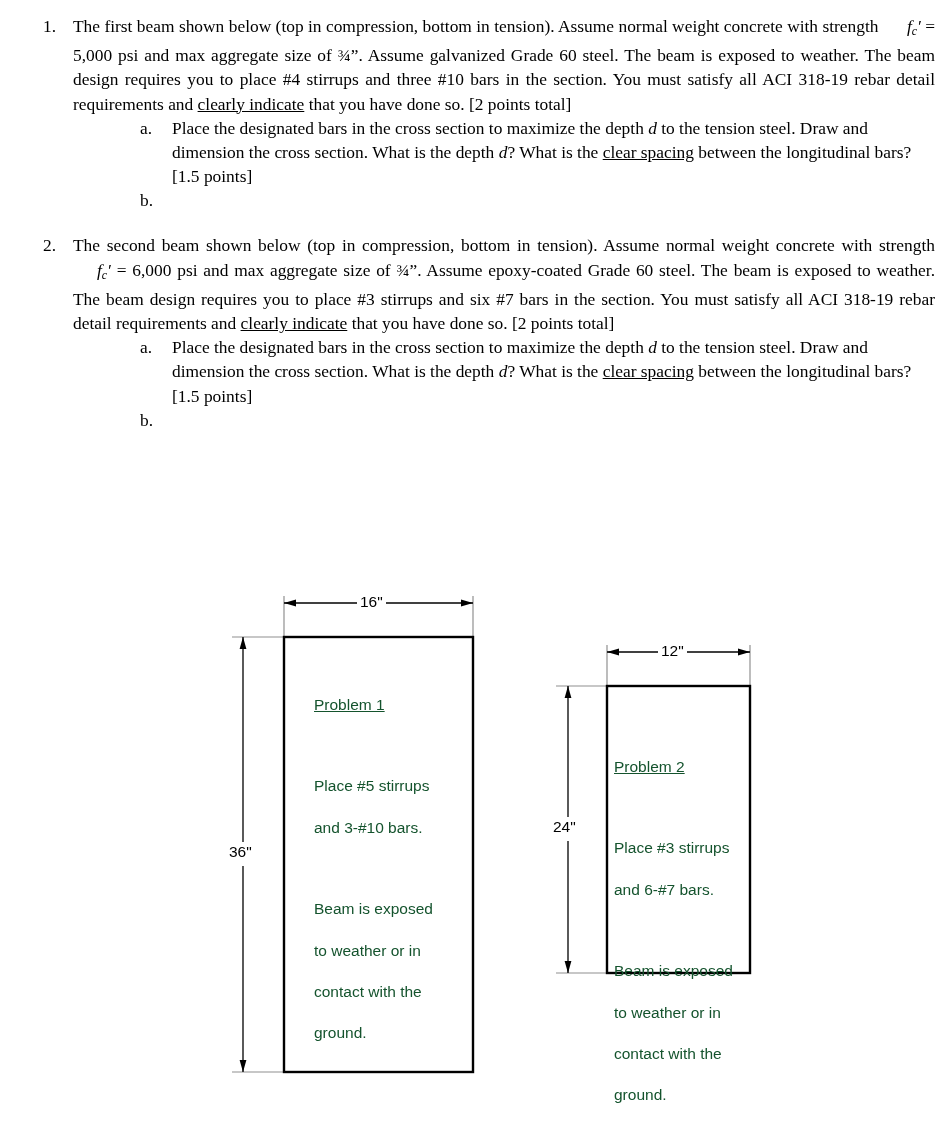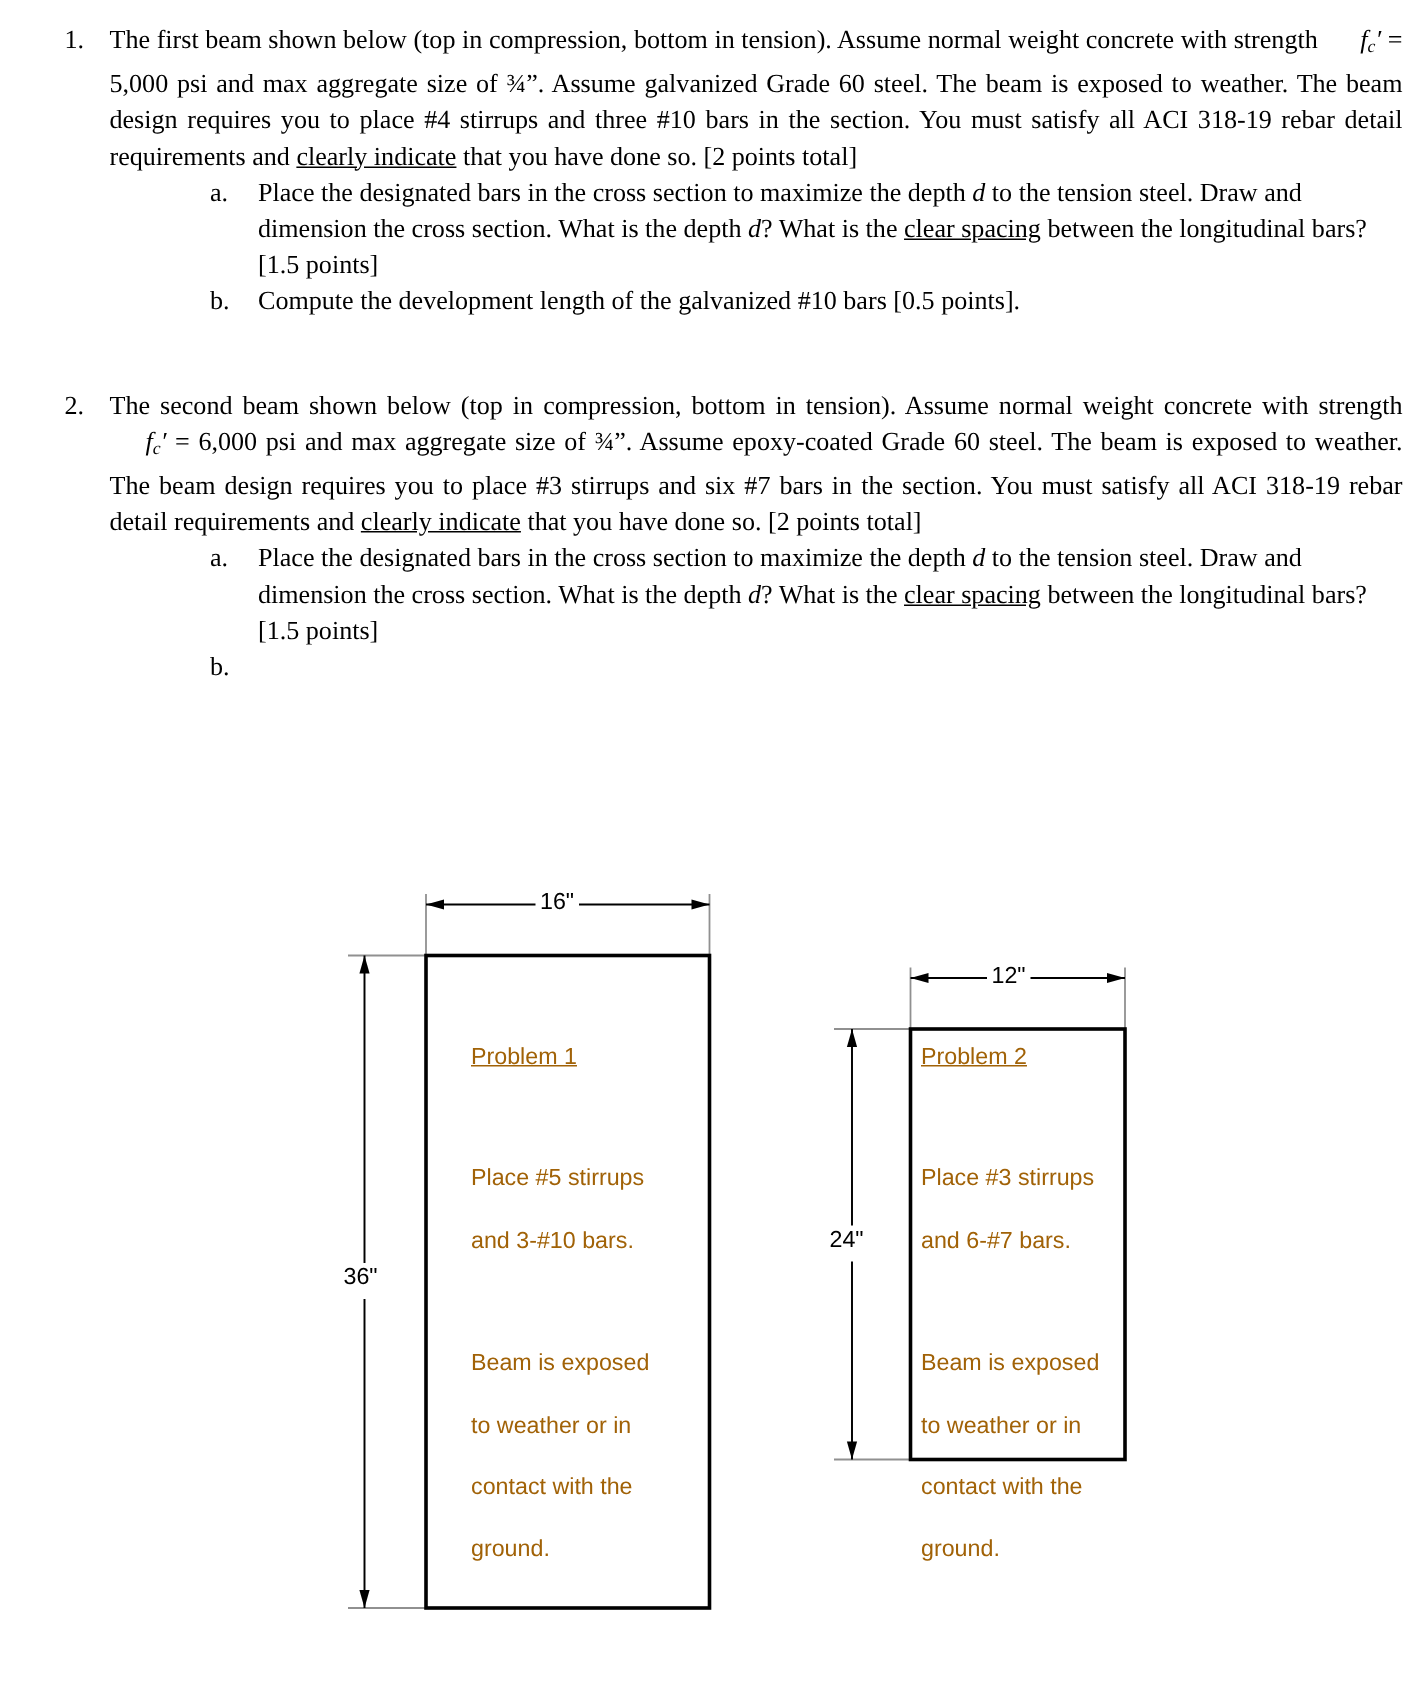--- a/index.html
+++ b/index.html
@@ -93,21 +93,21 @@
     height: 1125px;
     pointer-events: none;
   }
   .drawing svg { display: block; }
 
   .beam-text {
     position: absolute;
     font-family: "Liberation Sans", sans-serif;
     font-size: 15.5px;
     line-height: 20.6px;
-    color: #a16207;
+    color: #14532d;
     white-space: pre-line;
   }
   .beam-title {
     font-family: "Liberation Sans", sans-serif;
     font-size: 15.5px;
     text-decoration: underline;
   }
   .dim-label {
     position: absolute;
     font-family: "Liberation Sans", sans-serif;
@@ -125,21 +125,21 @@
   <div class="prob" style="margin-top:14px;">
     <span class="prob-num">1.</span>
     <div class="prob-body"><span>The first beam shown below (top in compression, bottom in tension). Assume normal weight concrete with strength </span><span class="fc"><span>f</span><sub>c</sub><span>′</span></span><span> = 5,000 psi and max aggregate size of ¾”. Assume galvanized Grade 60 steel. The beam is exposed to weather. The beam design requires you to place #4 stirrups and three #10 bars in the section. You must satisfy all ACI 318-19 rebar detail requirements and </span><span class="u">clearly indicate</span><span> that you have done so. [2 points total]</span></div>
   </div>
 
   <div class="sublist" style="margin-top:0px;">
     <div class="sub">
       <span class="sub-letter">a.</span><span>Place the designated bars in the cross section to maximize the depth </span><span class="it">d</span><span> to the tension steel. Draw and dimension the cross section. What is the depth </span><span class="it">d</span><span>? What is the </span><span class="u">clear spacing</span><span> between the longitudinal bars? [1.5 points]</span>
     </div>
     <div class="sub">
-      <span class="sub-letter">b.</span><span>Compute the development length of the galvanized #10 bars [0.5 points].</span>
+      <span class="sub-letter">b.</span>
     </div>
   </div>
 
   <div class="prob" style="margin-top:45px;">
     <span class="prob-num">2.</span>
     <div class="prob-body"><span>The second beam shown below (top in compression, bottom in tension). Assume normal weight concrete with strength </span><span class="fc"><span>f</span><sub>c</sub><span>′</span></span><span> = 6,000 psi and max aggregate size of ¾”. Assume epoxy-coated Grade 60 steel. The beam is exposed to weather. The beam design requires you to place #3 stirrups and six #7 bars in the section. You must satisfy all ACI 318-19 rebar detail requirements and </span><span class="u">clearly indicate</span><span> that you have done so. [2 points total]</span></div>
   </div>
 
   <div class="sublist" style="margin-top:0px;">
     <div class="sub">
@@ -208,21 +208,21 @@
     <div style="height:20px;"></div>
     <div>Beam is exposed</div>
     <div>to weather or in</div>
     <div>contact with the</div>
     <div>ground.</div>
   </div>
 
   <div class="dim-label" style="left:658px; top:642px;">12"</div>
   <div class="dim-label" style="left:550px; top:818px;">24"</div>
 
-  <div class="beam-text" style="left:614px; top:674px;">
+  <div class="beam-text" style="left:614px; top:736px;">
     <div class="beam-title">Problem 2</div>
     <div style="height:20px;"></div>
     <div>Place #3 stirrups</div>
     <div>and 6-#7 bars.</div>
     <div style="height:20px;"></div>
     <div>Beam is exposed</div>
     <div>to weather or in</div>
     <div>contact with the</div>
     <div>ground.</div>
   </div>

